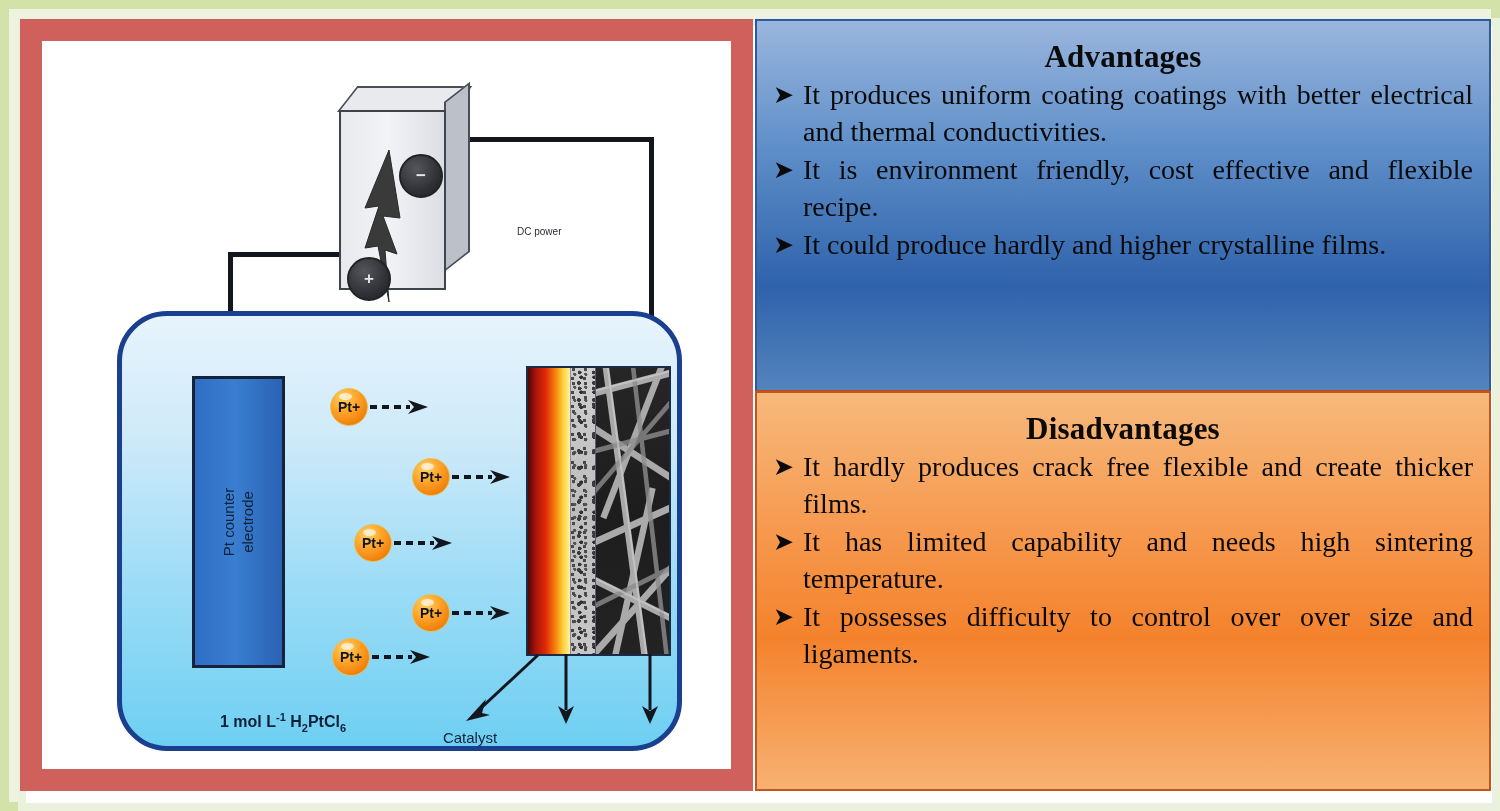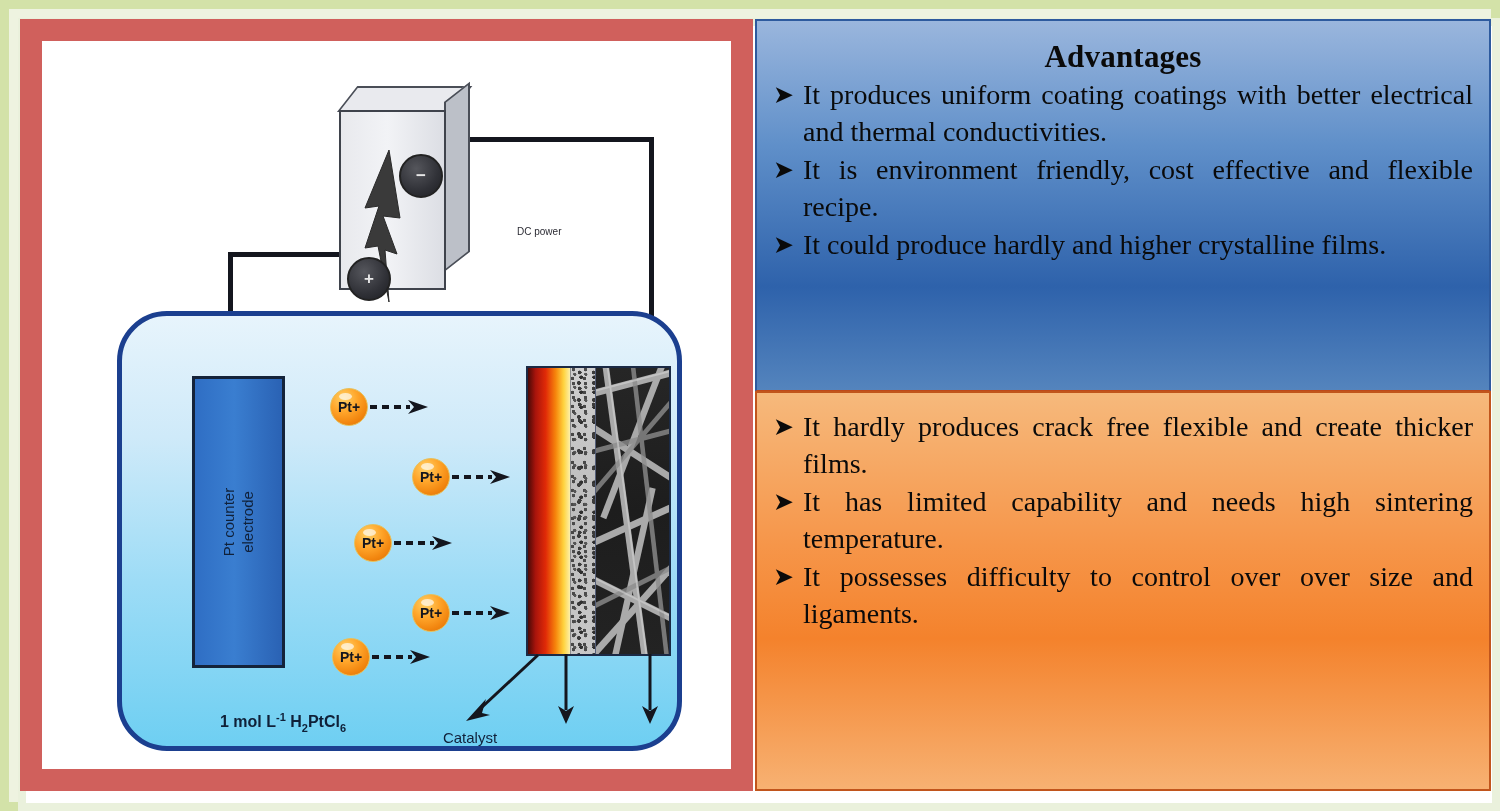--- a/index.html
+++ b/index.html
@@ -478,20 +478,21 @@
           <span class="bullet-text">It is environment friendly, cost effective and flexible recipe.</span>
         </li>
         <li class="bullet-item">
           <span class="bullet-glyph">➤</span>
           <span class="bullet-text">It could produce hardly and higher crystalline films.</span>
         </li>
       </ul>
     </div>
 
     <div class="panel panel-dis">
+      <div class="panel-title">Disadvantages</div>
       <ul class="bullet-list">
         <li class="bullet-item">
           <span class="bullet-glyph">➤</span>
           <span class="bullet-text">It hardly produces crack free flexible and create thicker films.</span>
         </li>
         <li class="bullet-item">
           <span class="bullet-glyph">➤</span>
           <span class="bullet-text">It has limited capability and needs high sintering temperature.</span>
         </li>
         <li class="bullet-item">

